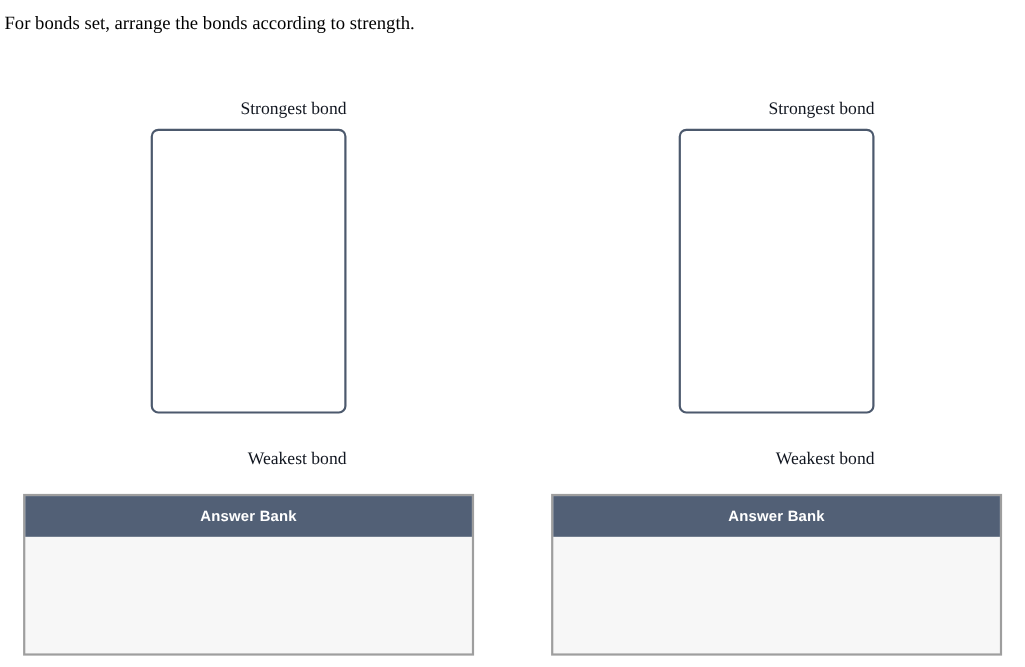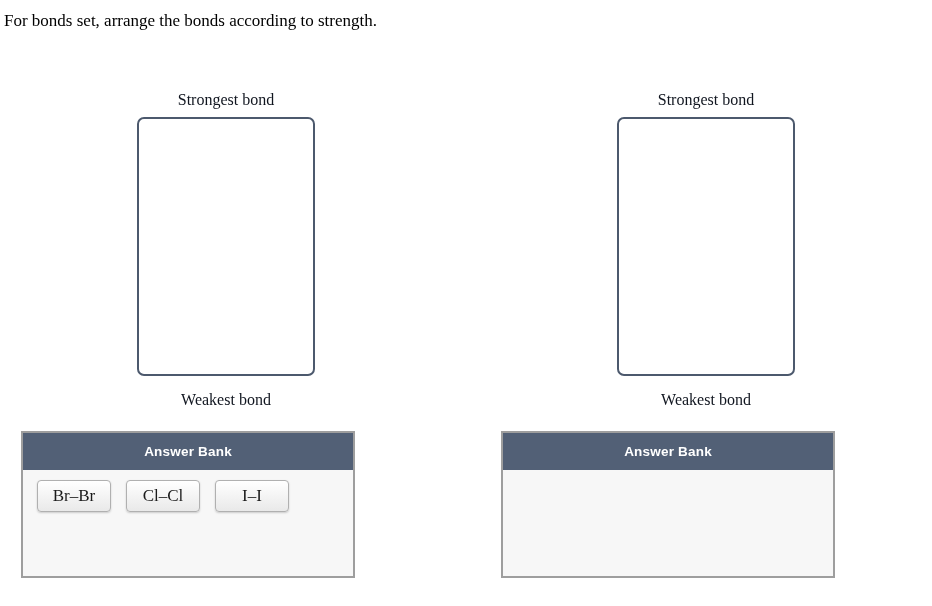--- a/index.html
+++ b/index.html
@@ -26,43 +26,43 @@
     position: absolute;
     top: 90px;
     width: 410px;
   }
   .bond-set.set-1 { left: 21px; }
   .bond-set.set-2 { left: 501px; }
 
   .zone-col {
     width: 178px;
     margin: 0 auto;
-    text-align: center;
+    text-align: right;
   }
   .zone-label {
     font-size: 16px;
     line-height: 20px;
     color: #10151f;
   }
   .zone-label.top { margin-bottom: 7px; }
-  .zone-label.bottom { margin-top: 14px; }
+  .zone-label.bottom { margin-top: 32px; }
 
   .dropzone {
     box-sizing: border-box;
     width: 178px;
     height: 259px;
     border: 2px solid #4c596d;
     border-radius: 7px;
     background: #ffffff;
   }
 
   .bank {
     box-sizing: border-box;
     margin-top: 21px;
-    width: 334px;
+    width: 410px;
     height: 147px;
     border: 2px solid #9e9e9e;
     background: #f7f7f7;
   }
   .bank-header {
     height: 37px;
     line-height: 37px;
     text-align: center;
     background: #526076;
     color: #ffffff;
@@ -98,25 +98,20 @@
 <div class="prompt">For bonds set, arrange the bonds according to strength.</div>
 
 <section class="bond-set set-1">
   <div class="zone-col">
     <div class="zone-label top">Strongest bond</div>
     <div class="dropzone"></div>
     <div class="zone-label bottom">Weakest bond</div>
   </div>
   <div class="bank">
     <div class="bank-header">Answer Bank</div>
-    <div class="bank-body">
-      <button class="chip">Br–Br</button>
-      <button class="chip">Cl–Cl</button>
-      <button class="chip">I–I</button>
-    </div>
   </div>
 </section>
 
 <section class="bond-set set-2">
   <div class="zone-col">
     <div class="zone-label top">Strongest bond</div>
     <div class="dropzone"></div>
     <div class="zone-label bottom">Weakest bond</div>
   </div>
   <div class="bank">

